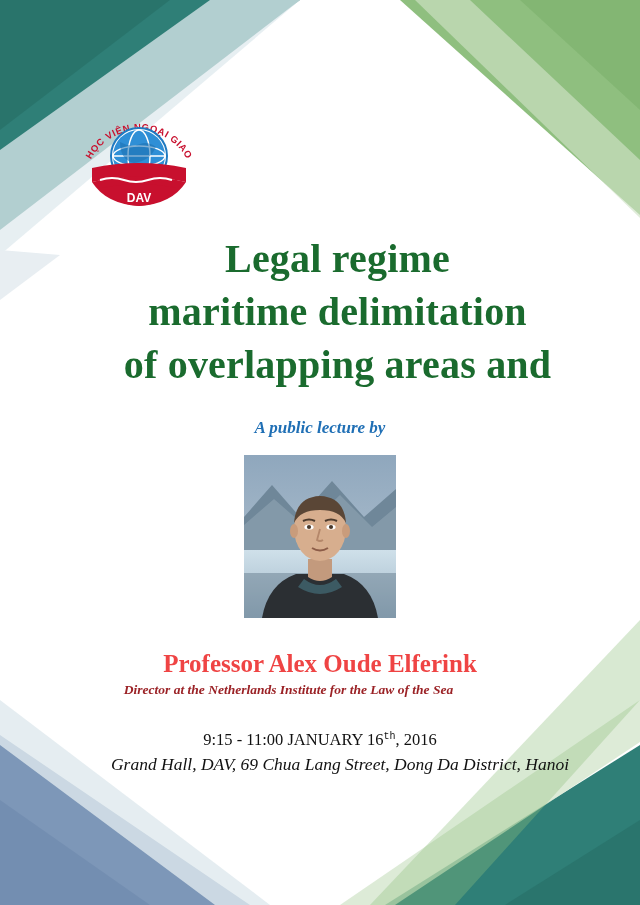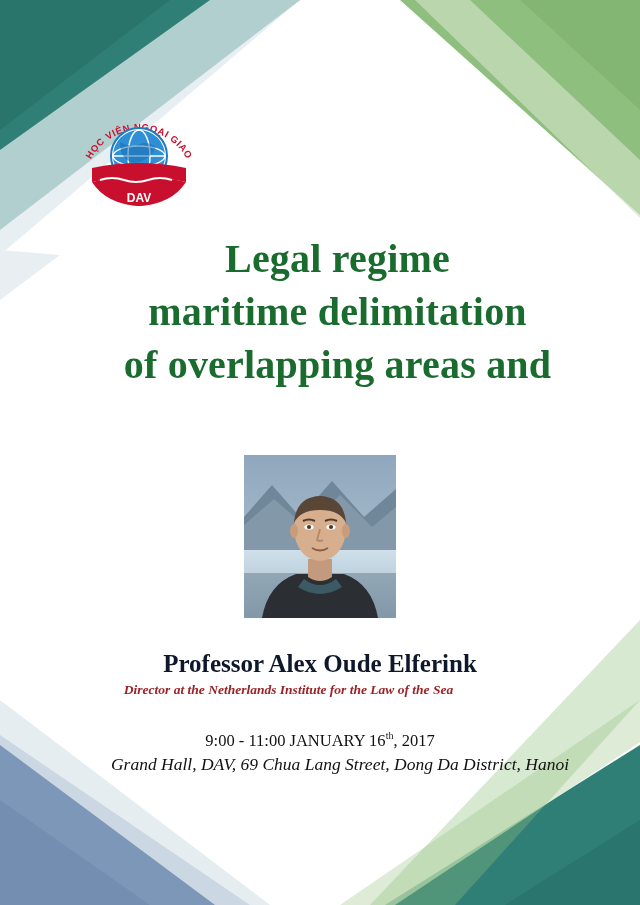--- a/index.html
+++ b/index.html
@@ -118,21 +118,21 @@
   }
   .portrait svg { display: block; }
 
   
   .speaker-name {
     position: absolute;
     top: 650px;
     left: 0;
     width: 640px;
     text-align: center;
-    color: #0f172a;
+    color: #ef4444;
     font-weight: bold;
     font-size: 25px;
   }
   .speaker-role {
     position: absolute;
     top: 682px;
     left: 0;
     width: 577px;
     text-align: center;
     color: #9b2226;
@@ -147,20 +147,21 @@
     top: 730px;
     left: 0;
     width: 640px;
     text-align: center;
     color: #111111;
     font-size: 16.5px;
   }
   .event-time sup {
     font-size: 10px;
     vertical-align: super;
+    font-family: Liberation Mono, monospace;
   }
   .event-place {
     position: absolute;
     top: 754px;
     left: 0;
     width: 640px;
     text-align: center;
     color: #111111;
     font-style: italic;
     font-size: 17.5px;
@@ -230,20 +231,21 @@
       </div>
 
     </div>
 
     <div class="title">
       <span class="ln">Legal regime</span>
       <span class="ln">maritime delimitation</span>
       <span class="ln">of overlapping areas and</span>
     </div>
 
+    <div class="public-lecture">A public lecture by</div>
 
     <div class="portrait">
       <svg width="152" height="163" viewBox="0 0 152 163" xmlns="http://www.w3.org/2000/svg">
         <defs>
           <linearGradient id="sky" x1="0" y1="0" x2="0" y2="1">
             <stop offset="0%" stop-color="#8fa7bd"></stop>
             <stop offset="100%" stop-color="#b9c8d4"></stop>
           </linearGradient>
           <linearGradient id="ice" x1="0" y1="0" x2="0" y2="1">
             <stop offset="0%" stop-color="#cfe0ea"></stop>
@@ -281,18 +283,18 @@
 
         <path d="M 76,74 l -3,11 q 3,2 6,0" stroke="#b4876a" stroke-width="1.8" fill="none"></path>
         <path d="M 68,93 q 8,5 16,0" stroke="#8c5c47" stroke-width="2" fill="none"></path>
       </svg>
     </div>
 
     <div class="speaker-name">Professor Alex Oude Elferink</div>
     <div class="speaker-role">Director at the Netherlands Institute for the Law of the Sea</div>
 
     <div class="event-time">
-      <span>9:00 - 11:00 JANUARY 16</span><sup>th</sup><span>, 2017</span>
+      <span>9:15 - 11:00 JANUARY 16</span><sup>th</sup><span>, 2016</span>
     </div>
     <div class="event-place">Grand Hall, DAV, 69 Chua Lang Street, Dong Da District, Hanoi</div>
 
   </div>
 </div>
 
 </body></html>

